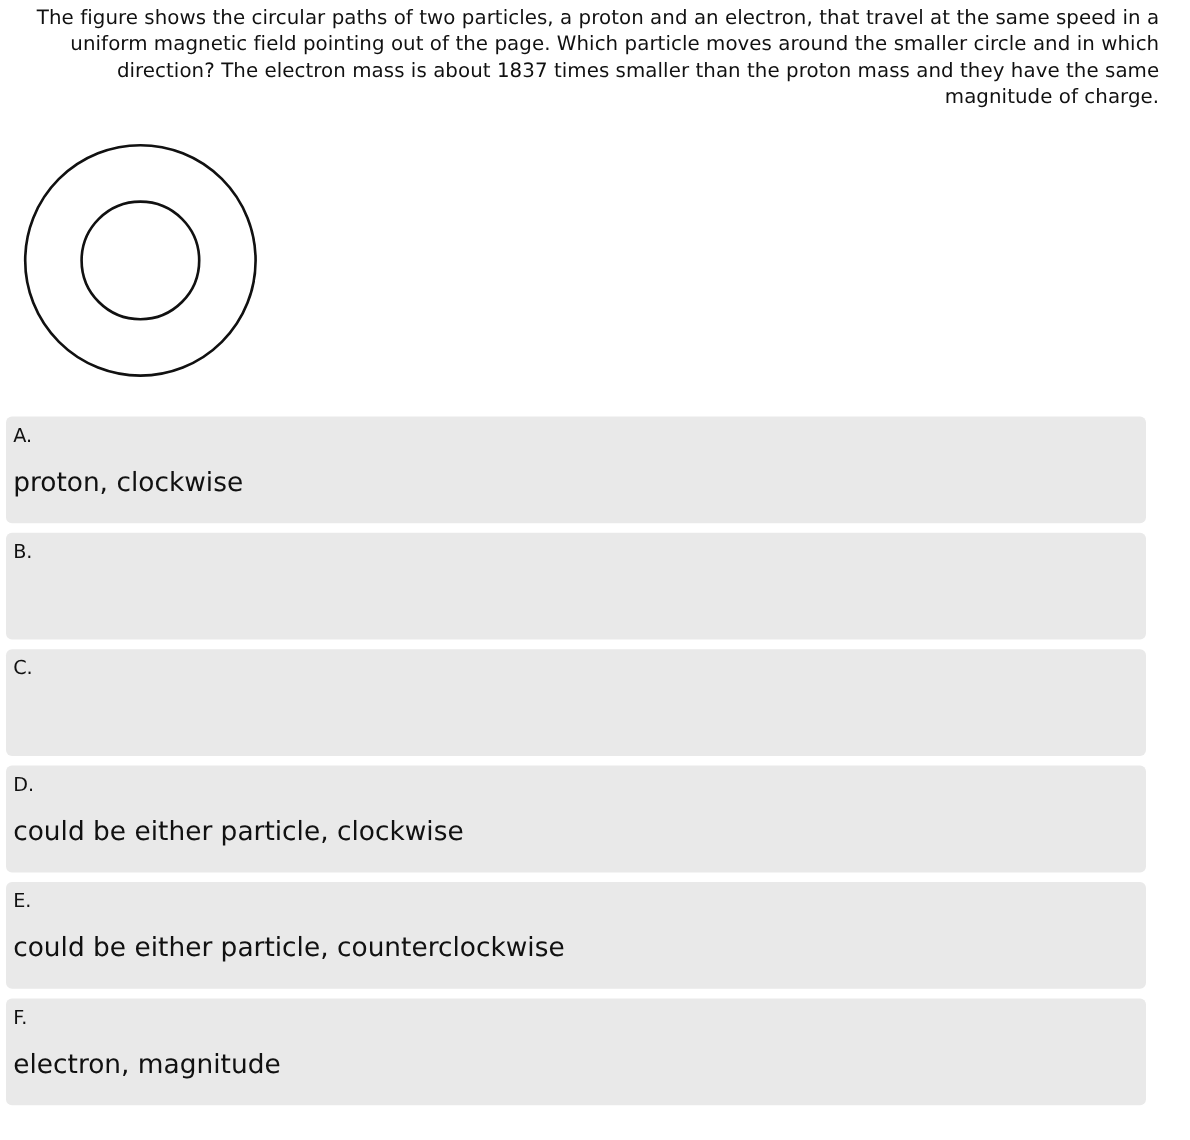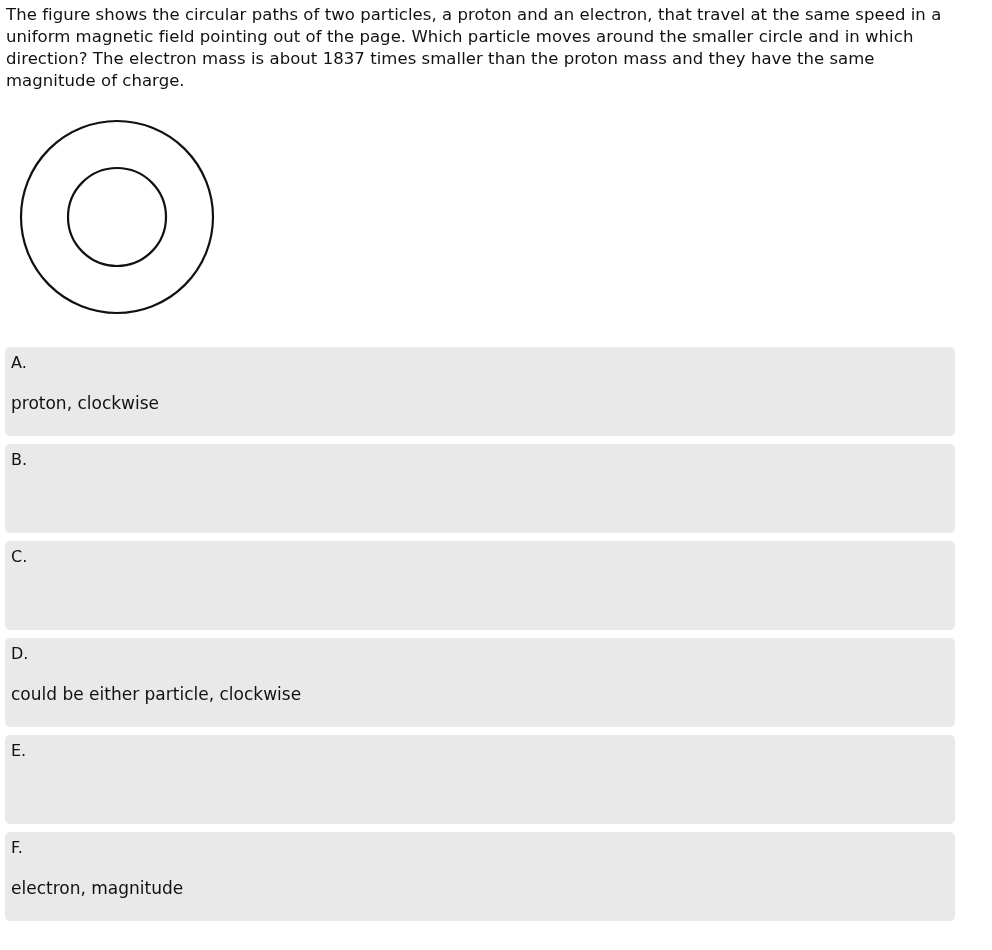--- a/index.html
+++ b/index.html
@@ -16,20 +16,21 @@
       overflow: hidden;
     }
     .question {
       position: absolute;
       left: 6px;
       top: 4px;
       width: 960px;
       font-size: 16.5px;
       line-height: 22px;
       letter-spacing: 0.05px;
+      text-align: right;
     }
     .figure {
       position: absolute;
       left: 18px;
       top: 118px;
       width: 200px;
       height: 200px;
     }
     .options {
       position: absolute;
@@ -49,21 +50,21 @@
       position: absolute;
       left: 6px;
       top: 6px;
       font-size: 16px;
       line-height: 20px;
     }
     .option-text {
       position: absolute;
       left: 6px;
       top: 45px;
-      font-size: 17px;
+      font-size: 22px;
       line-height: 22px;
     }
   </style>
 </head>
 <body>
 
 <div class="question">The figure shows the circular paths of two particles, a proton and an electron, that travel at the same speed in a uniform magnetic field pointing out of the page.  Which particle moves around the smaller circle and in which direction?  The electron mass is about 1837 times smaller than the proton mass and they have the same magnitude of charge.</div>
 
 <div class="figure">
   <svg width="200" height="200" viewBox="0 0 200 200">
@@ -82,18 +83,19 @@
   </div>
   <div class="option">
     <span class="option-letter">C.</span>
   </div>
   <div class="option">
     <span class="option-letter">D.</span>
     <span class="option-text">could be either particle, clockwise</span>
   </div>
   <div class="option">
     <span class="option-letter">E.</span>
+    <span class="option-text">could be either particle, counterclockwise</span>
   </div>
   <div class="option">
     <span class="option-letter">F.</span>
     <span class="option-text">electron, magnitude</span>
   </div>
 </div>
 
 </body></html>

